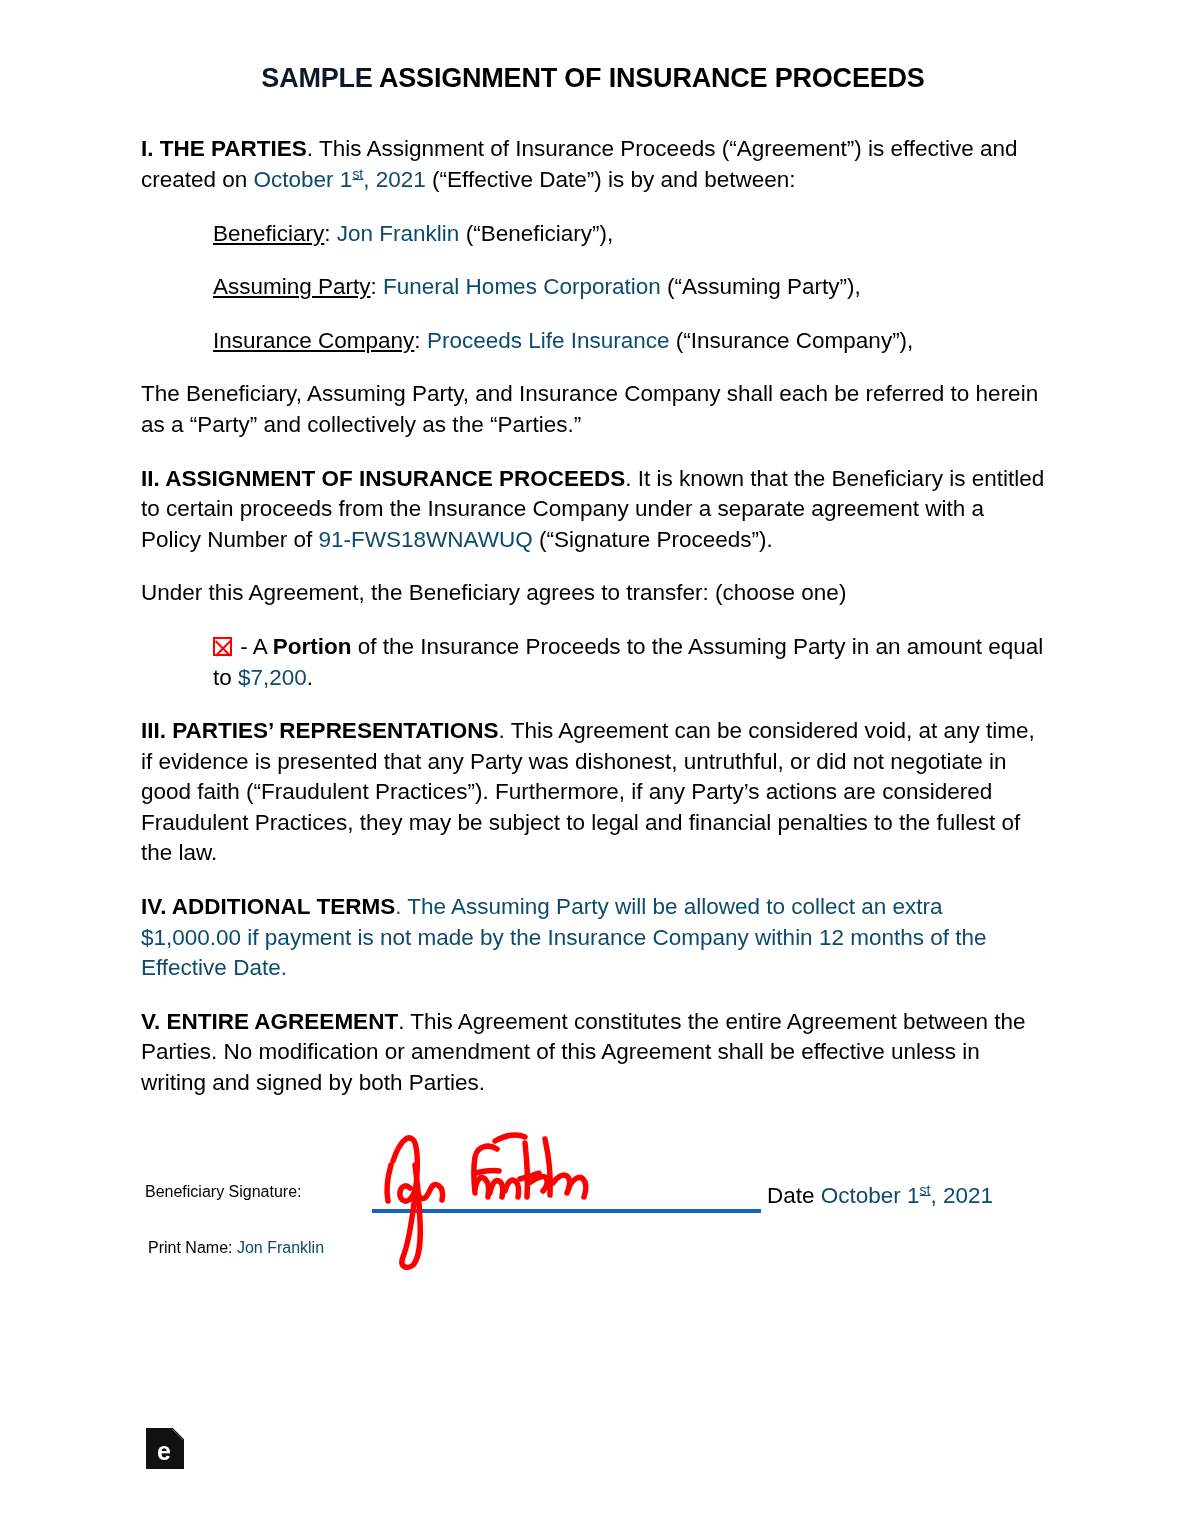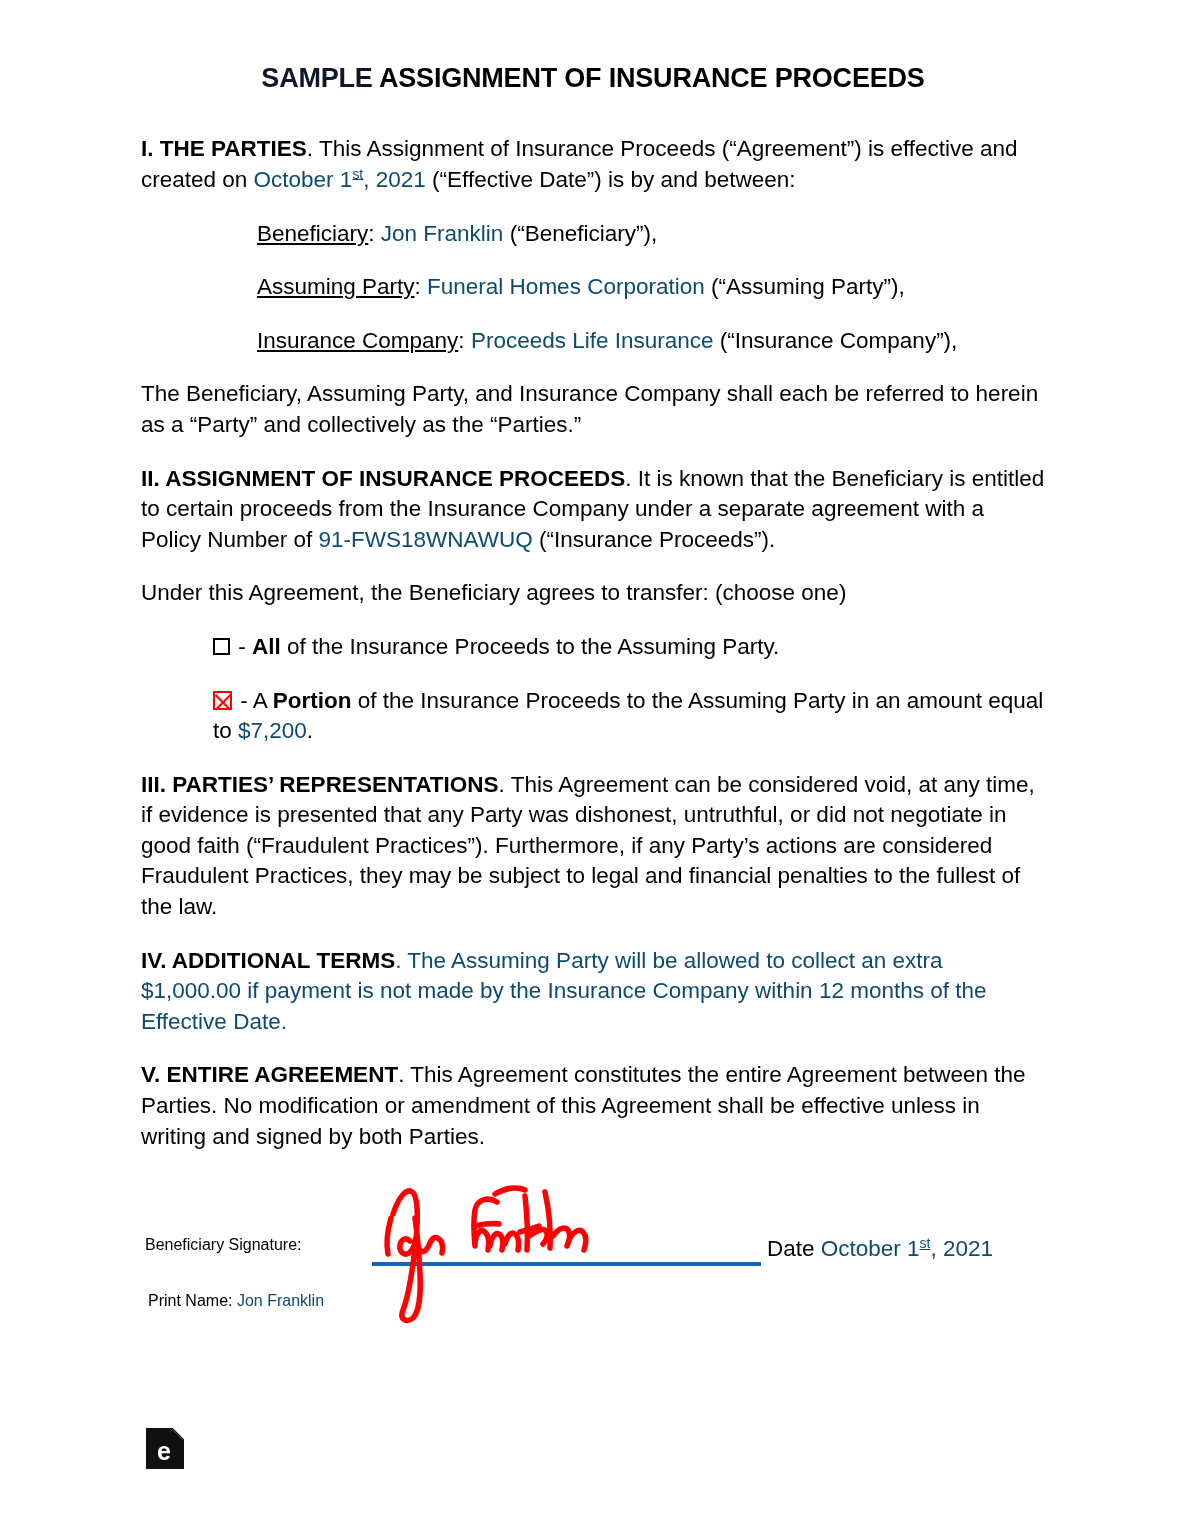--- a/index.html
+++ b/index.html
@@ -58,21 +58,21 @@
 
   p.choice {
     font-size: 22.5px;
     line-height: 1.36;
     margin: 0 0 23px 0;
     padding-left: 72px;
   }
 
   .red { color: #0c4a6e; }
   .b { font-weight: bold; }
-  .u { text-decoration: underline; margin-left: 44px; }
+  .u { text-decoration: underline; }
 
   sup.ord {
     font-size: 0.62em;
     vertical-align: super;
     line-height: 0;
     text-decoration: underline;
   }
 
   
   .cbox {
@@ -175,25 +175,24 @@
     <p class="para"><span class="b">I. THE PARTIES</span><span>. This Assignment of Insurance Proceeds (“Agreement”) is effective and created on </span><span class="red"><span>October 1</span><sup class="ord">st</sup><span>, 2021</span></span><span> (“Effective Date”) is by and between:</span></p>
 
     <p class="party"><span class="u">Beneficiary</span><span>: </span><span class="red">Jon Franklin</span><span> (“Beneficiary”),</span></p>
 
     <p class="party"><span class="u">Assuming Party</span><span>: </span><span class="red">Funeral Homes Corporation</span><span> (“Assuming Party”),</span></p>
 
     <p class="party"><span class="u">Insurance Company</span><span>: </span><span class="red">Proceeds Life Insurance</span><span> (“Insurance Company”),</span></p>
 
     <p class="para">The Beneficiary, Assuming Party, and Insurance Company shall each be referred to herein as a “Party” and collectively as the “Parties.”</p>
 
-    <p class="para"><span class="b">II. ASSIGNMENT OF INSURANCE PROCEEDS</span><span>. It is known that the Beneficiary is entitled to certain proceeds from the Insurance Company under a separate agreement with a Policy Number of </span><span class="red">91-FWS18WNAWUQ</span><span> (“Insurance Proceeds”).</span></p>
+    <p class="para"><span class="b">II. ASSIGNMENT OF INSURANCE PROCEEDS</span><span>. It is known that the Beneficiary is entitled to certain proceeds from the Insurance Company under a separate agreement with a Policy Number of </span><span class="red">91-FWS18WNAWUQ</span><span> (“Signature Proceeds”).</span></p>
 
     <p class="para">Under this Agreement, the Beneficiary agrees to transfer: (choose one)</p>
 
-    <p class="choice"><span class="cbox"></span><span> -  </span><span class="b">All</span><span> of the Insurance Proceeds to the Assuming Party.</span></p>
 
     <p class="choice"><span class="cbox-x"></span><span> - A </span><span class="b">Portion</span><span> of the Insurance Proceeds to the Assuming Party in an amount equal to </span><span class="red">$7,200</span><span>.</span></p>
 
     <p class="para"><span class="b">III. PARTIES’ REPRESENTATIONS</span><span>. This Agreement can be considered void, at any time, if evidence is presented that any Party was dishonest, untruthful, or did not negotiate in good faith (“Fraudulent Practices”). Furthermore, if any Party’s actions are considered Fraudulent Practices, they may be subject to legal and financial penalties to the fullest of the law.</span></p>
 
     <p class="para"><span class="b">IV. ADDITIONAL TERMS</span><span class="red">. The Assuming Party will be allowed to collect an extra $1,000.00 if payment is not made by the Insurance Company within 12 months of the Effective Date.</span></p>
 
     <p class="para"><span class="b">V. ENTIRE AGREEMENT</span><span>. This Agreement constitutes the entire Agreement between the Parties. No modification or amendment of this Agreement shall be effective unless in writing and signed by both Parties.</span></p>
 
     <div class="sig-area">

